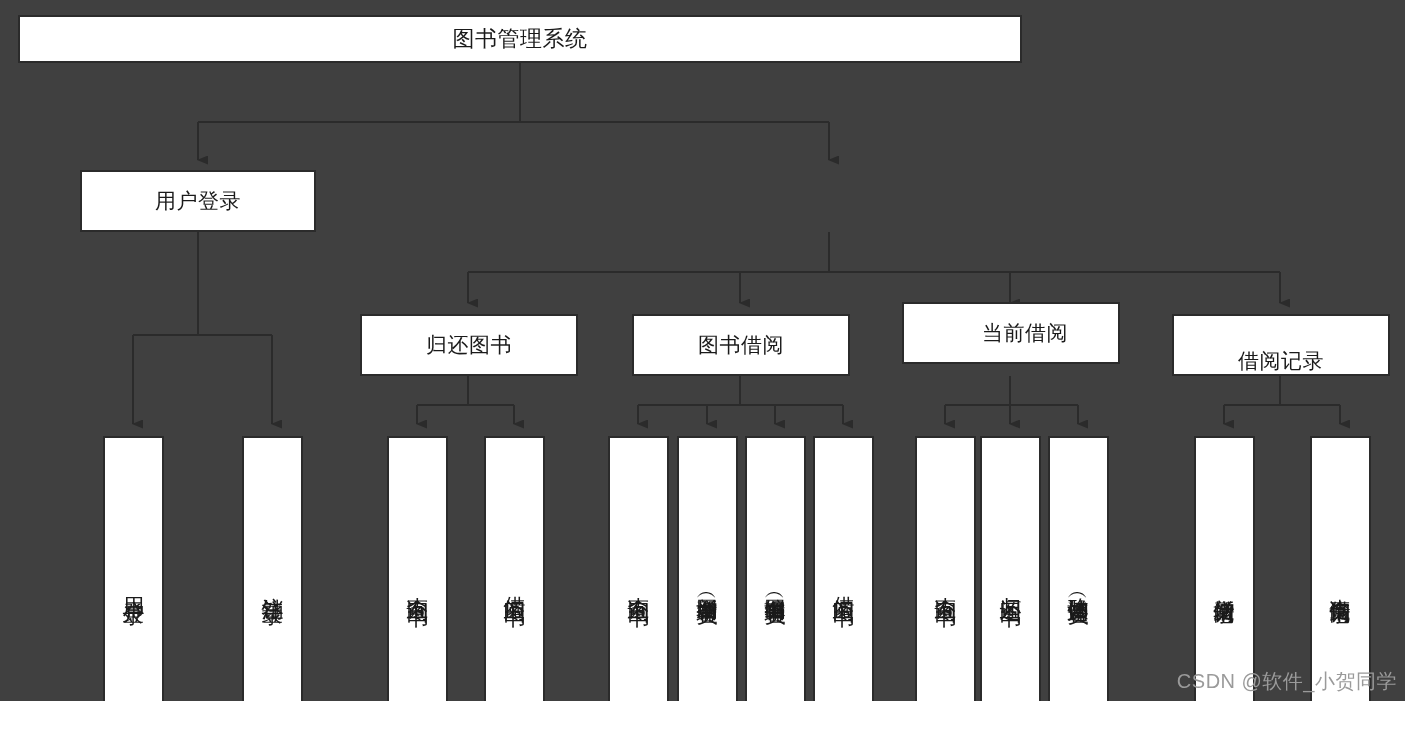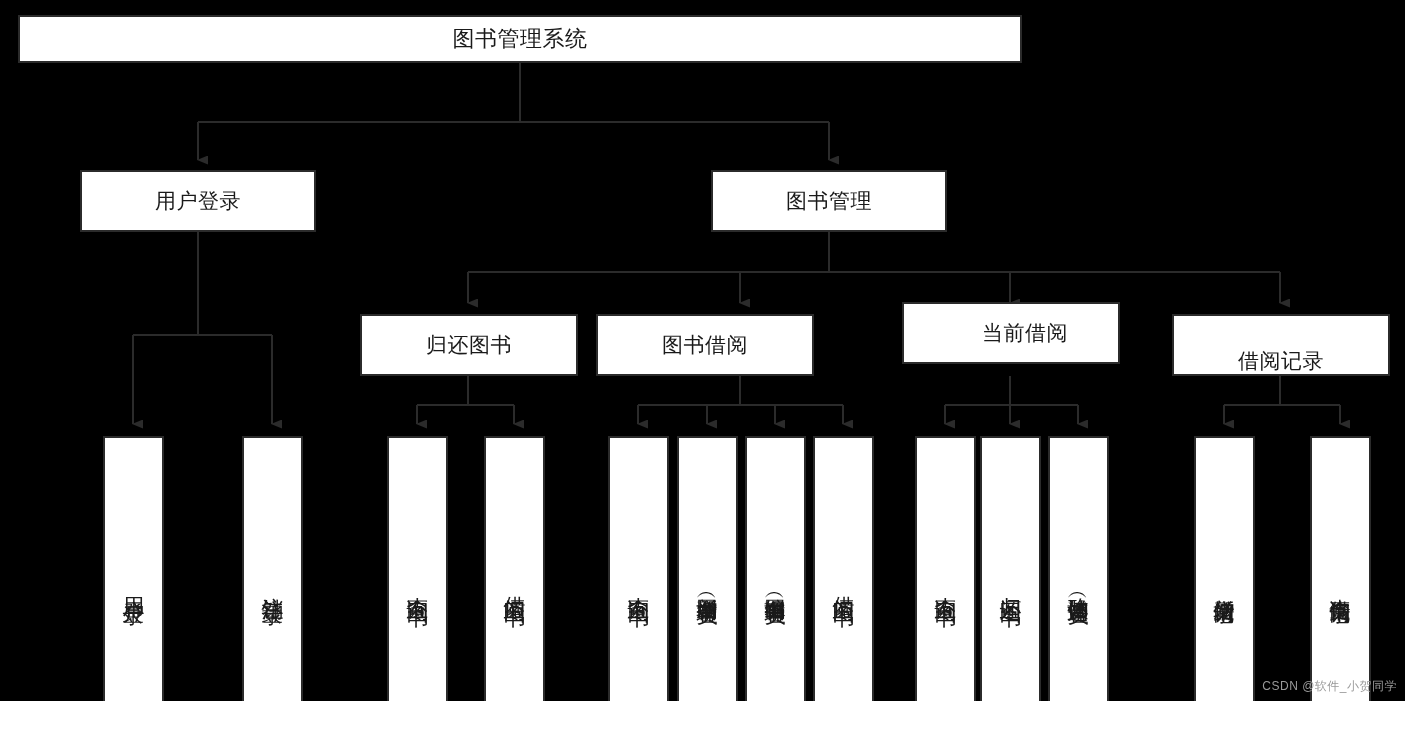--- a/index.html
+++ b/index.html
@@ -8,21 +8,21 @@
     padding: 0;
     background: #ffffff;
   }
   body {
     font-family: "Liberation Sans", "DejaVu Sans", sans-serif;
   }
   #diagram-canvas {
     position: relative;
     width: 1405px;
     height: 701px;
-    background: #000000;
+    background: #404040;
     overflow: hidden;
   }
   #connector-layer {
     position: absolute;
     left: 0;
     top: 0;
     width: 1405px;
     height: 747px;
     pointer-events: none;
   }
@@ -65,21 +65,21 @@
     line-height: 1;
   }
   .node.vert.narrow .node-label {
     font-size: 21px;
     letter-spacing: 1px;
   }
   #watermark {
     position: absolute;
     right: 8px;
     bottom: 6px;
-    font-size: 12px;
+    font-size: 20px;
     color: #9a9a9a;
     letter-spacing: 0.5px;
     white-space: nowrap;
     user-select: none;
   }
 </style>
 </head>
 <body>
 
 <div id="diagram-canvas">
@@ -138,29 +138,26 @@
   </svg>
 
   <div class="node horiz root" style="left:18px; top:15px; width:1004px; height:48px;">
     <span class="node-label">图书管理系统</span>
   </div>
 
   <div class="node horiz" style="left:80px; top:170px; width:236px; height:62px;">
     <span class="node-label">用户登录</span>
   </div>
 
-  <div class="node horiz" style="left:711px; top:170px; width:236px; height:62px;">
-    <span class="node-label">图书管理</span>
-  </div>
 
   <div class="node horiz" style="left:360px; top:314px; width:218px; height:62px;">
     <span class="node-label">归还图书</span>
   </div>
 
-  <div class="node horiz" style="left:596px; top:314px; width:218px; height:62px;">
+  <div class="node horiz" style="left:632px; top:314px; width:218px; height:62px;">
     <span class="node-label">图书借阅</span>
   </div>
 
   <div class="node horiz" style="left:902px; top:302px; width:218px; height:62px;padding-left:28px;">
     <span class="node-label">当前借阅</span>
   </div>
 
   <div class="node horiz" style="left:1172px; top:314px; width:218px; height:62px;align-items:flex-end;">
     <span class="node-label">借阅记录</span>
   </div>

